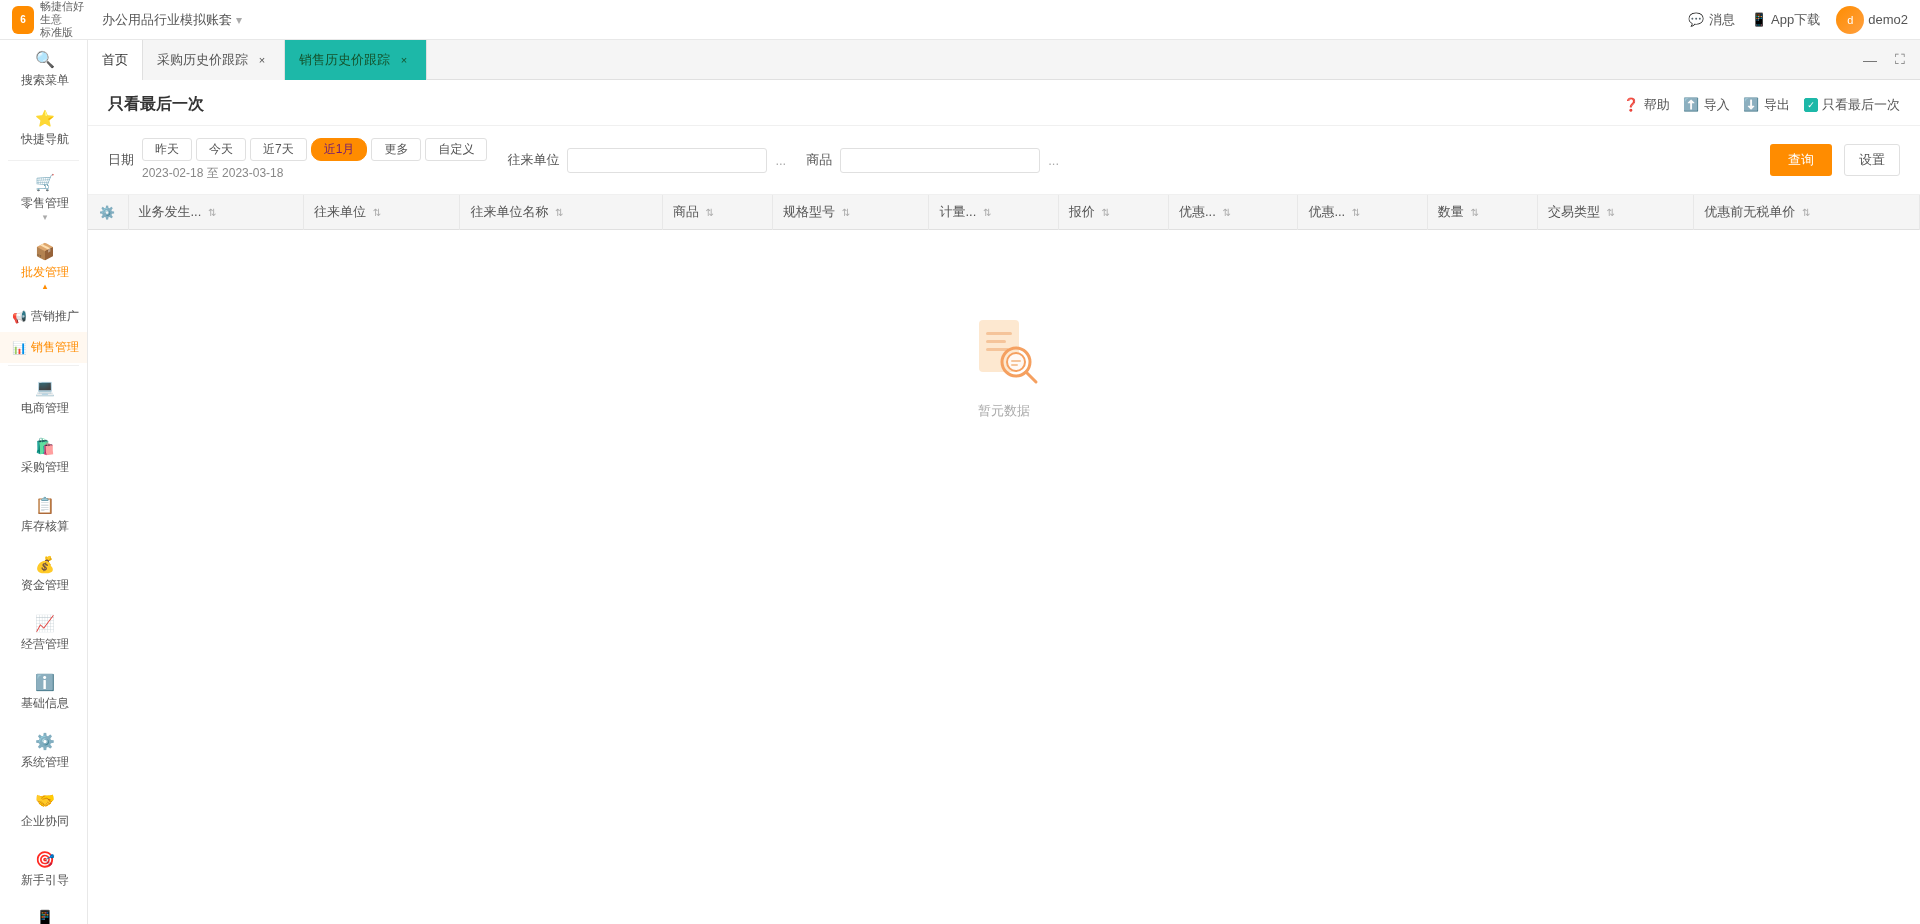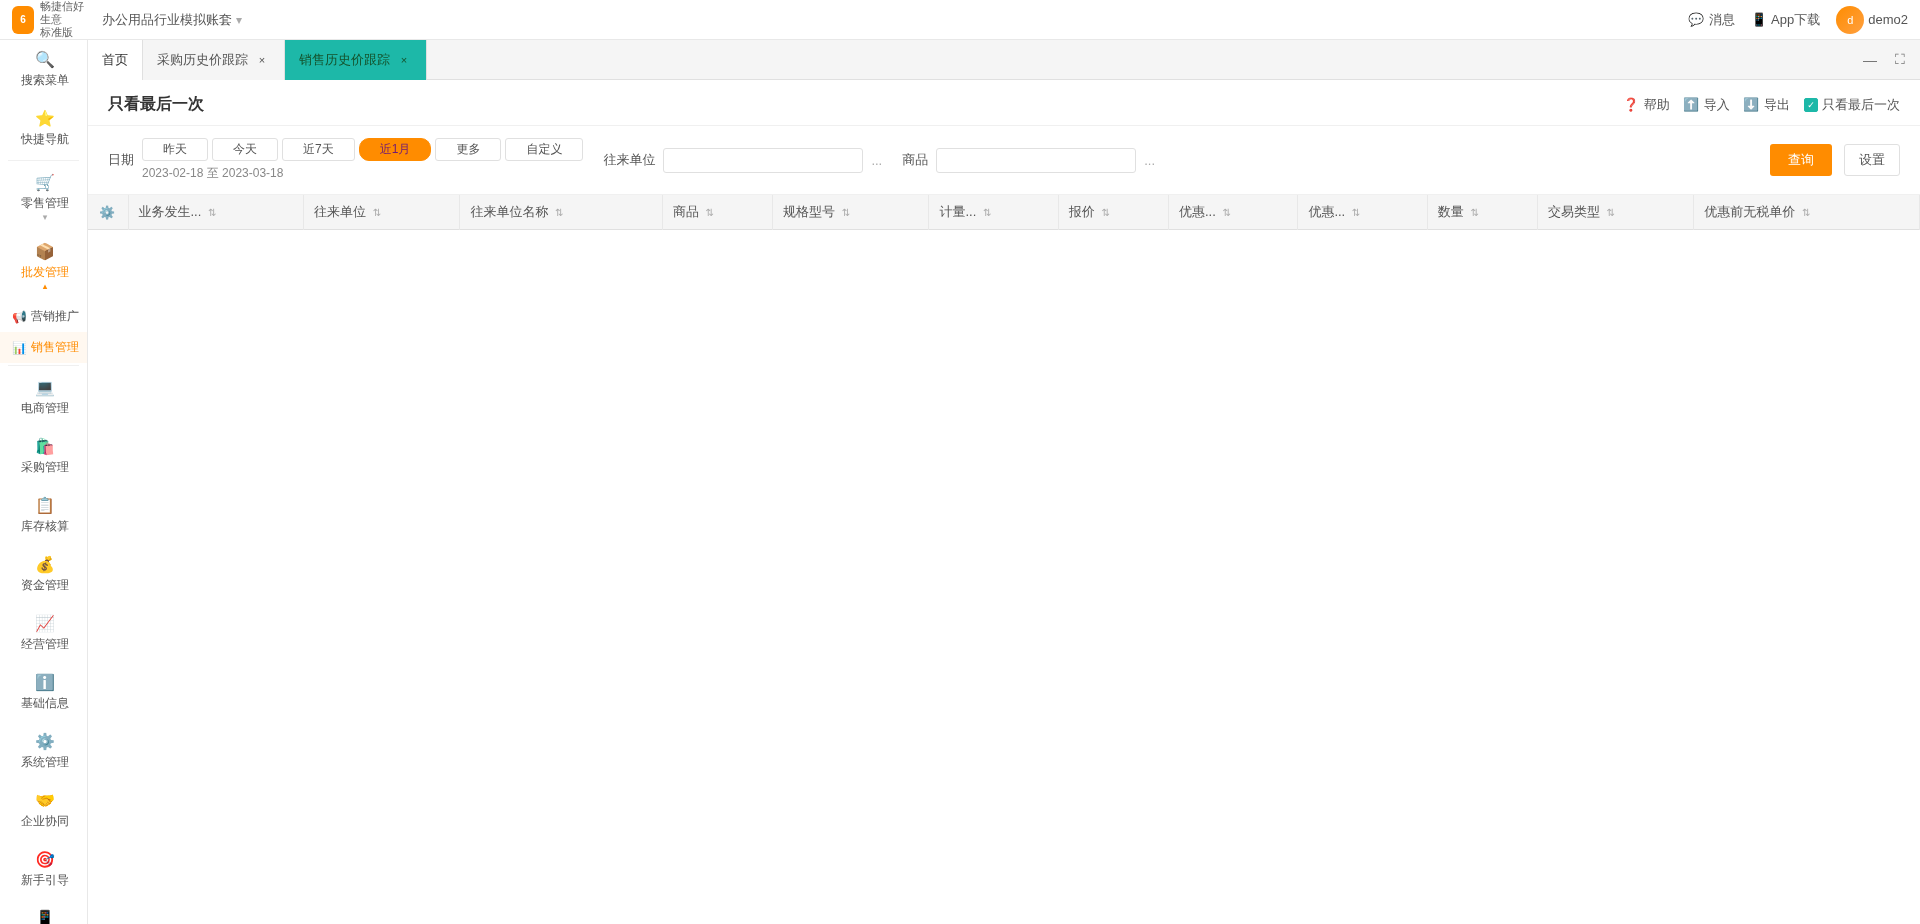--- a/index.html
+++ b/index.html
@@ -215,21 +215,21 @@
       font-size: 13px;
       color: #555;
       white-space: nowrap;
     }
     .date-btns {
       display: flex;
       align-items: center;
       gap: 4px;
     }
     .date-btn {
-      padding: 2px 20px;
+      padding: 2px 12px;
       border: 1px solid #e0e0e0;
       border-radius: 3px;
       font-size: 12px;
       cursor: pointer;
       background: #fff;
       color: #555;
     }
     .date-btn.active {
       background: #ff8c00;
       border-color: #ff8c00;
@@ -565,15 +565,35 @@
           <th>
             <span>优惠前无税单价</span>
             <span class="sort-icon">⇅</span>
           </th>
         </tr>
       </thead>
       <tbody id="table-body">
       </tbody>
     </table>
 
+    <div class="empty-state">
+      <div class="empty-icon">
+        <svg class="empty-icon-svg" viewBox="0 0 80 80" xmlns="http://www.w3.org/2000/svg">
+
+          <rect x="15" y="10" width="40" height="52" rx="4" fill="#fde8d0"></rect>
+
+          <rect x="22" y="22" width="26" height="3" rx="1.5" fill="#f5c49a"></rect>
+          <rect x="22" y="30" width="20" height="3" rx="1.5" fill="#f5c49a"></rect>
+          <rect x="22" y="38" width="23" height="3" rx="1.5" fill="#f5c49a"></rect>
+
+          <circle cx="52" cy="52" r="14" fill="none" stroke="#f5a060" stroke-width="3"></circle>
+          <circle cx="52" cy="52" r="9" fill="#fff9f5" stroke="#f5a060" stroke-width="2"></circle>
+          <line x1="62" y1="62" x2="72" y2="72" stroke="#f5a060" stroke-width="3" stroke-linecap="round"></line>
+
+          <rect x="47" y="50" width="10" height="2" rx="1" fill="#f5c49a"></rect>
+          <rect x="47" y="54" width="7" height="2" rx="1" fill="#f5c49a"></rect>
+        </svg>
+      </div>
+      <div class="empty-text">暂元数据</div>
+    </div>
   </div>
 
 </div>
 
 </body></html>

